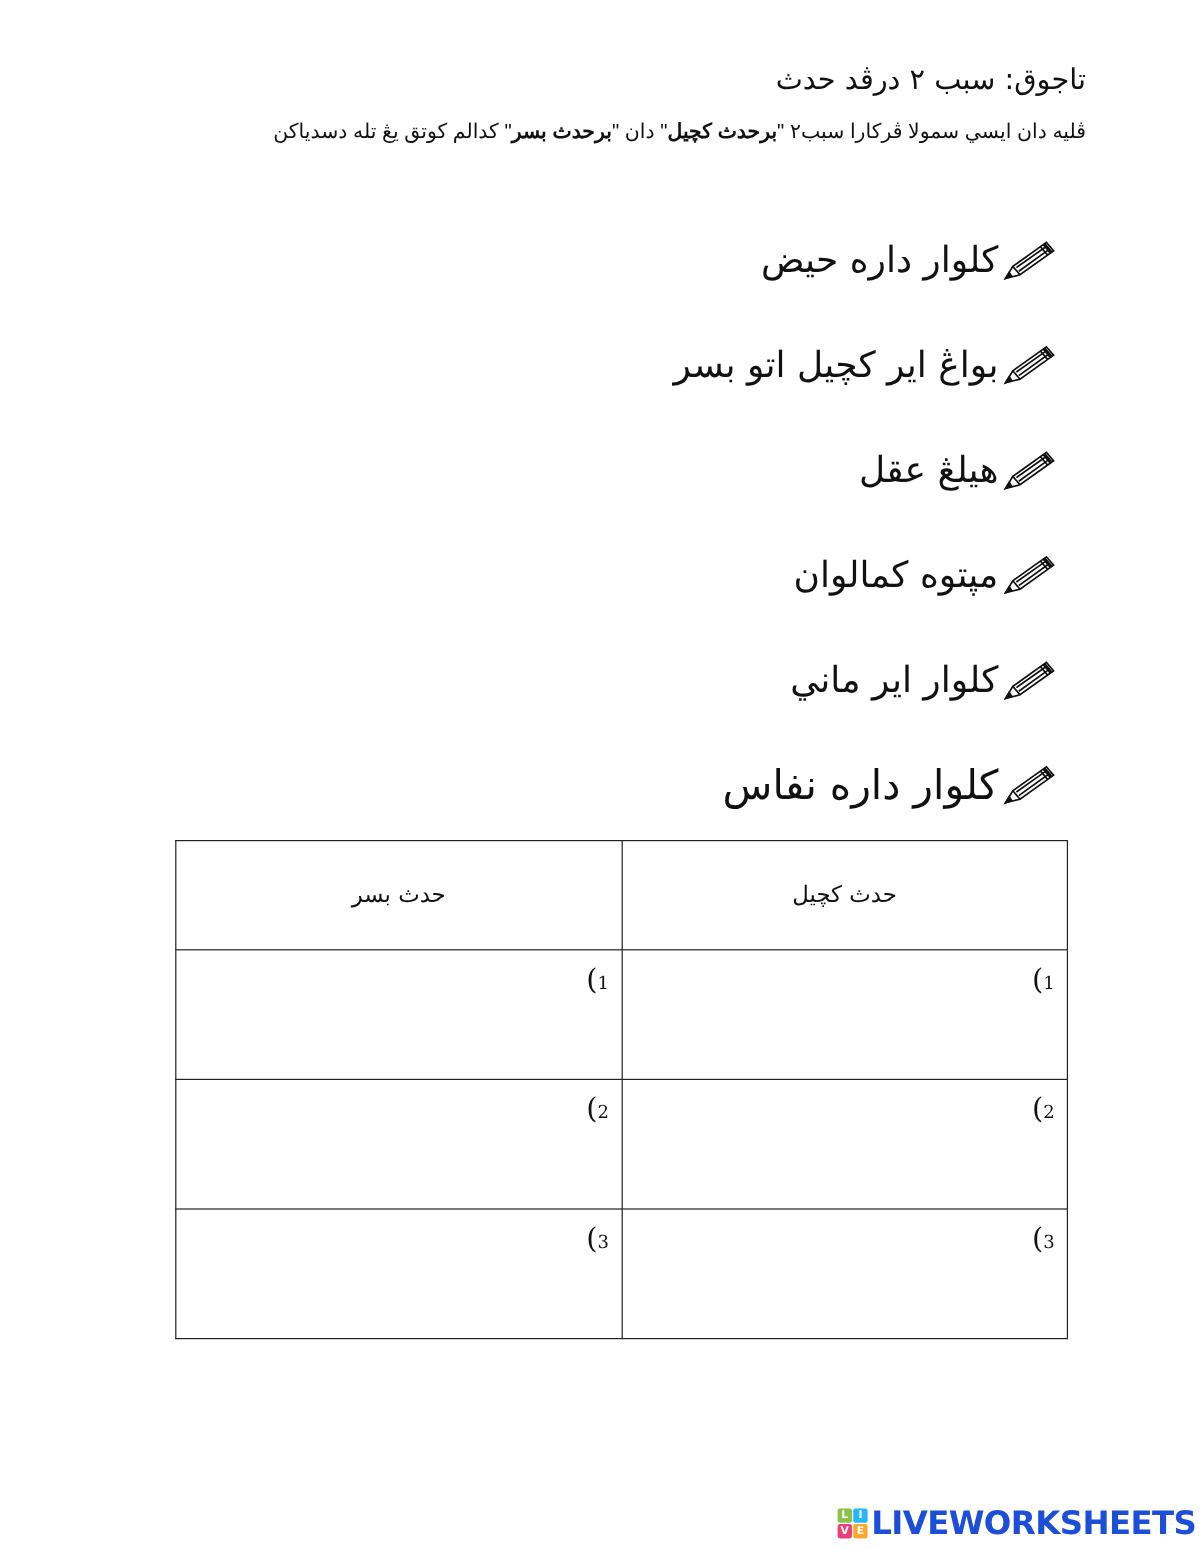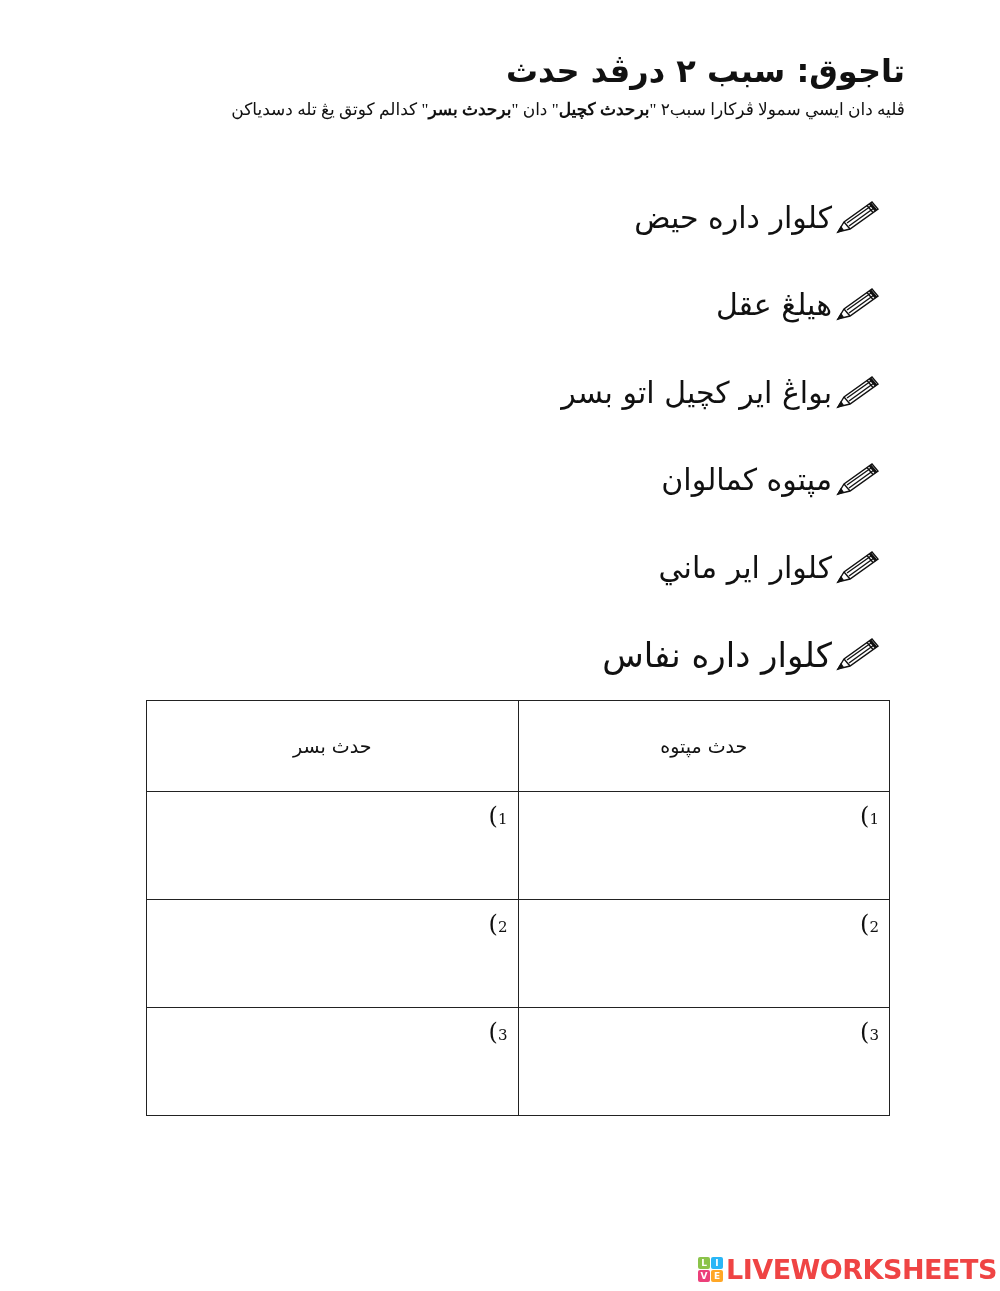--- a/index.html
+++ b/index.html
@@ -1,27 +1,27 @@
 <!DOCTYPE html>
 <html><head>
   <meta charset="utf-8">
   <style>
     * { box-sizing: border-box; margin: 0; padding: 0; }
     html, body { width: 1000px; height: 1291px; background: #ffffff; overflow: hidden; }
     body { position: relative; font-family: "DejaVu Serif", "Liberation Serif", serif; color: #111; }
 
     .title {
       position: absolute; right: 95px; top: 52px;
-      direction: rtl; font-size: 32px; font-weight: bold;
+      direction: rtl; font-size: 24px; font-weight: normal;
       font-family: "DejaVu Sans", sans-serif; white-space: nowrap;
     }
     .instruction {
       position: absolute; right: 95px; top: 99px;
       direction: rtl; font-size: 17px; white-space: nowrap;
-      font-family: Liberation Serif, serif;
+      font-family: Liberation Sans, sans-serif;
       text-align: right;
     }
     .instruction b { font-weight: bold; }
 
     .items { position: absolute; right: 118px; top: 174px; width: 500px; }
     .item {
       display: flex; flex-direction: row-reverse; align-items: center;
       height: 87.5px; direction: ltr;
     }
     .item .pencil { width: 48px; height: 40px; flex: 0 0 48px; margin-left: 2px; }
@@ -92,35 +92,35 @@
         <g fill="none" stroke="#111" stroke-width="1.4">
           <path d="M4 34 L10 24 L38 4 L44 11 L16 31 Z"></path>
           <path d="M10 24 L16 31"></path>
           <path d="M33 7.5 L39 14.5"></path>
           <path d="M36 5.5 L42 12.5" stroke-width="3"></path>
           <path d="M13 25 L37 8"></path>
           <path d="M15 28 L40 10"></path>
           <path d="M4 34 L7 29 L9 32 Z" fill="#111"></path>
         </g>
       </svg>
-    <span class="label">هيلڠ عقل</span>
+    <span class="label">بواڠ اير كچيل اتو بسر</span>
   </div>
   <div class="item">
     <svg class="pencil" viewBox="0 0 48 40">
         <g fill="none" stroke="#111" stroke-width="1.4">
           <path d="M4 34 L10 24 L38 4 L44 11 L16 31 Z"></path>
           <path d="M10 24 L16 31"></path>
           <path d="M33 7.5 L39 14.5"></path>
           <path d="M36 5.5 L42 12.5" stroke-width="3"></path>
           <path d="M13 25 L37 8"></path>
           <path d="M15 28 L40 10"></path>
           <path d="M4 34 L7 29 L9 32 Z" fill="#111"></path>
         </g>
       </svg>
-    <span class="label">بواڠ اير كچيل اتو بسر</span>
+    <span class="label">هيلڠ عقل</span>
   </div>
   <div class="item">
     <svg class="pencil" viewBox="0 0 48 40">
         <g fill="none" stroke="#111" stroke-width="1.4">
           <path d="M4 34 L10 24 L38 4 L44 11 L16 31 Z"></path>
           <path d="M10 24 L16 31"></path>
           <path d="M33 7.5 L39 14.5"></path>
           <path d="M36 5.5 L42 12.5" stroke-width="3"></path>
           <path d="M13 25 L37 8"></path>
           <path d="M15 28 L40 10"></path>
@@ -156,21 +156,21 @@
         </g>
       </svg>
     <span class="label" style="font-size:34px">كلوار داره نفاس</span>
   </div>
 </div>
 
 <table class="answer">
   <thead>
     <tr>
       <th>حدث بسر</th>
-      <th>حدث مپتوه</th>
+      <th>حدث كچيل</th>
     </tr>
   </thead>
   <tbody>
     <tr>
       <td><span class="num"><span class="paren">(</span><span class="digit">1</span></span></td>
       <td><span class="num"><span class="paren">(</span><span class="digit">1</span></span></td>
     </tr>
     <tr>
       <td><span class="num"><span class="paren">(</span><span class="digit">2</span></span></td>
       <td><span class="num"><span class="paren">(</span><span class="digit">2</span></span></td>
@@ -182,14 +182,14 @@
   </tbody>
 </table>
 
 <div class="brand">
   <div class="logo-grid">
     <span style="background:#8bc34a">L</span>
     <span style="background:#29b6f6">I</span>
     <span style="background:#ec407a">V</span>
     <span style="background:#ffa726">E</span>
   </div>
-  <span class="wordmark" style="color:#ef4444">LIVEWORKSHEETS</span>
+  <span class="wordmark" style="color:#1d4ed8">LIVEWORKSHEETS</span>
 </div>
 
 </body></html>

